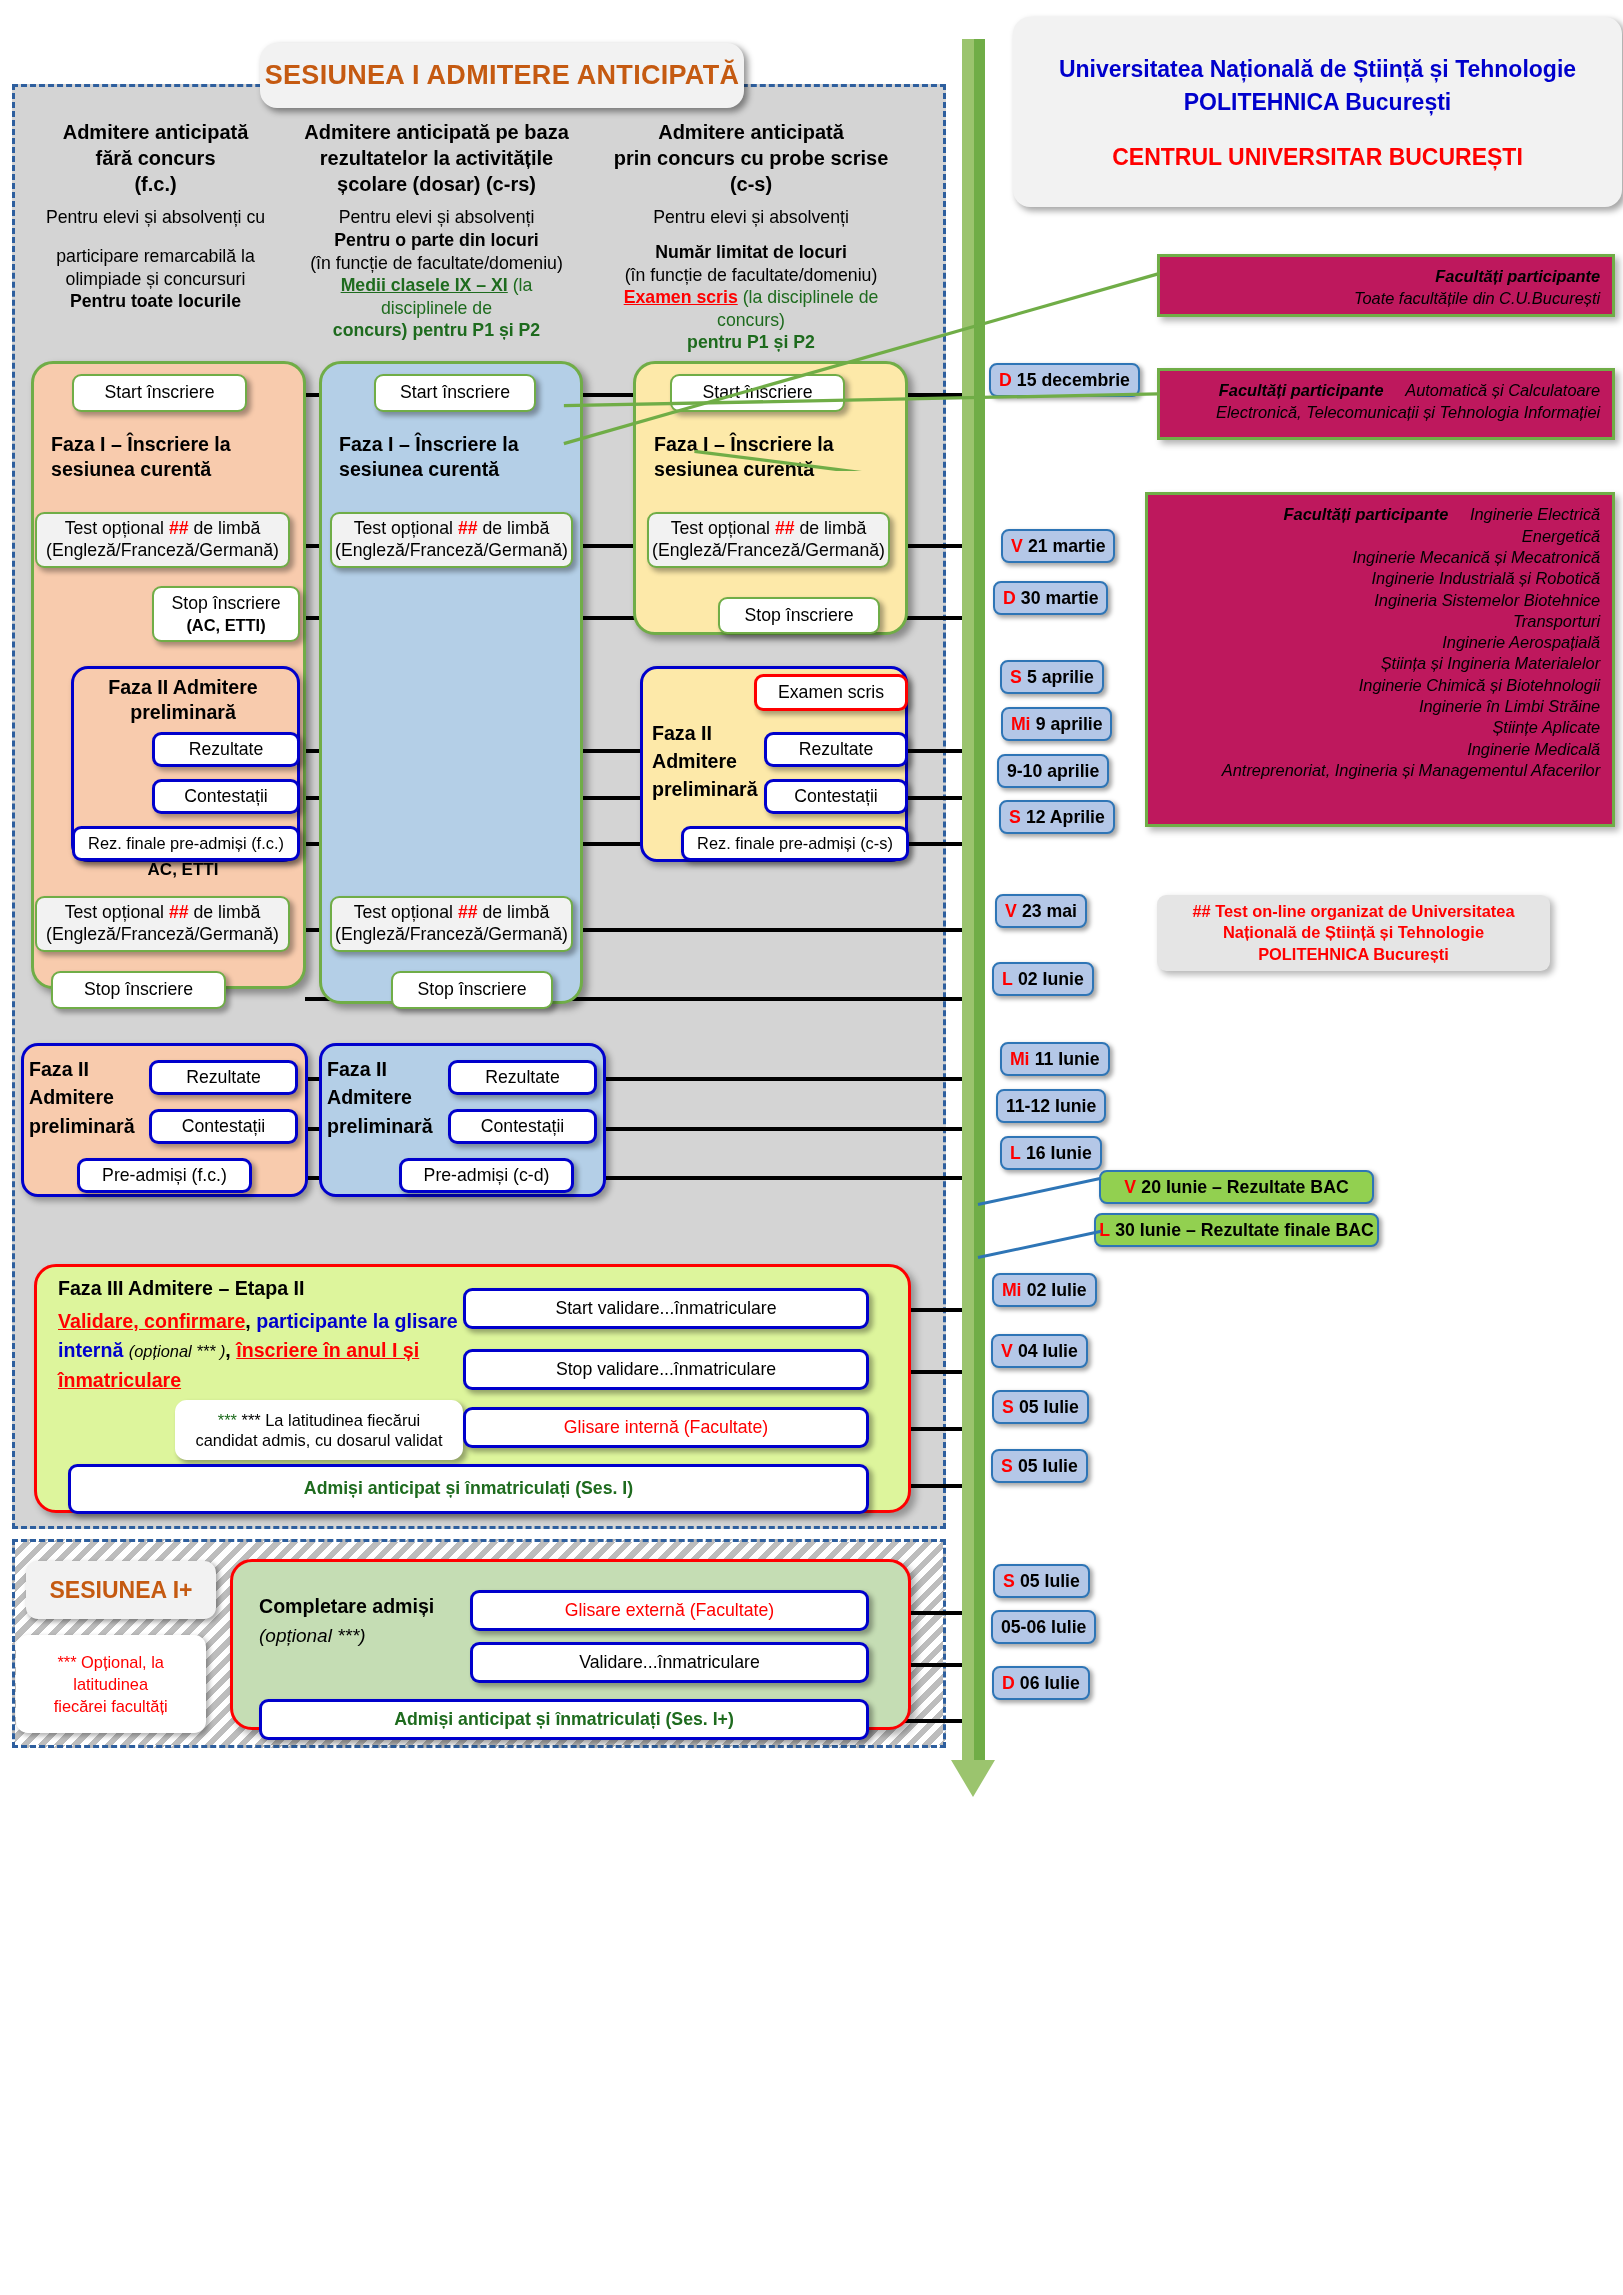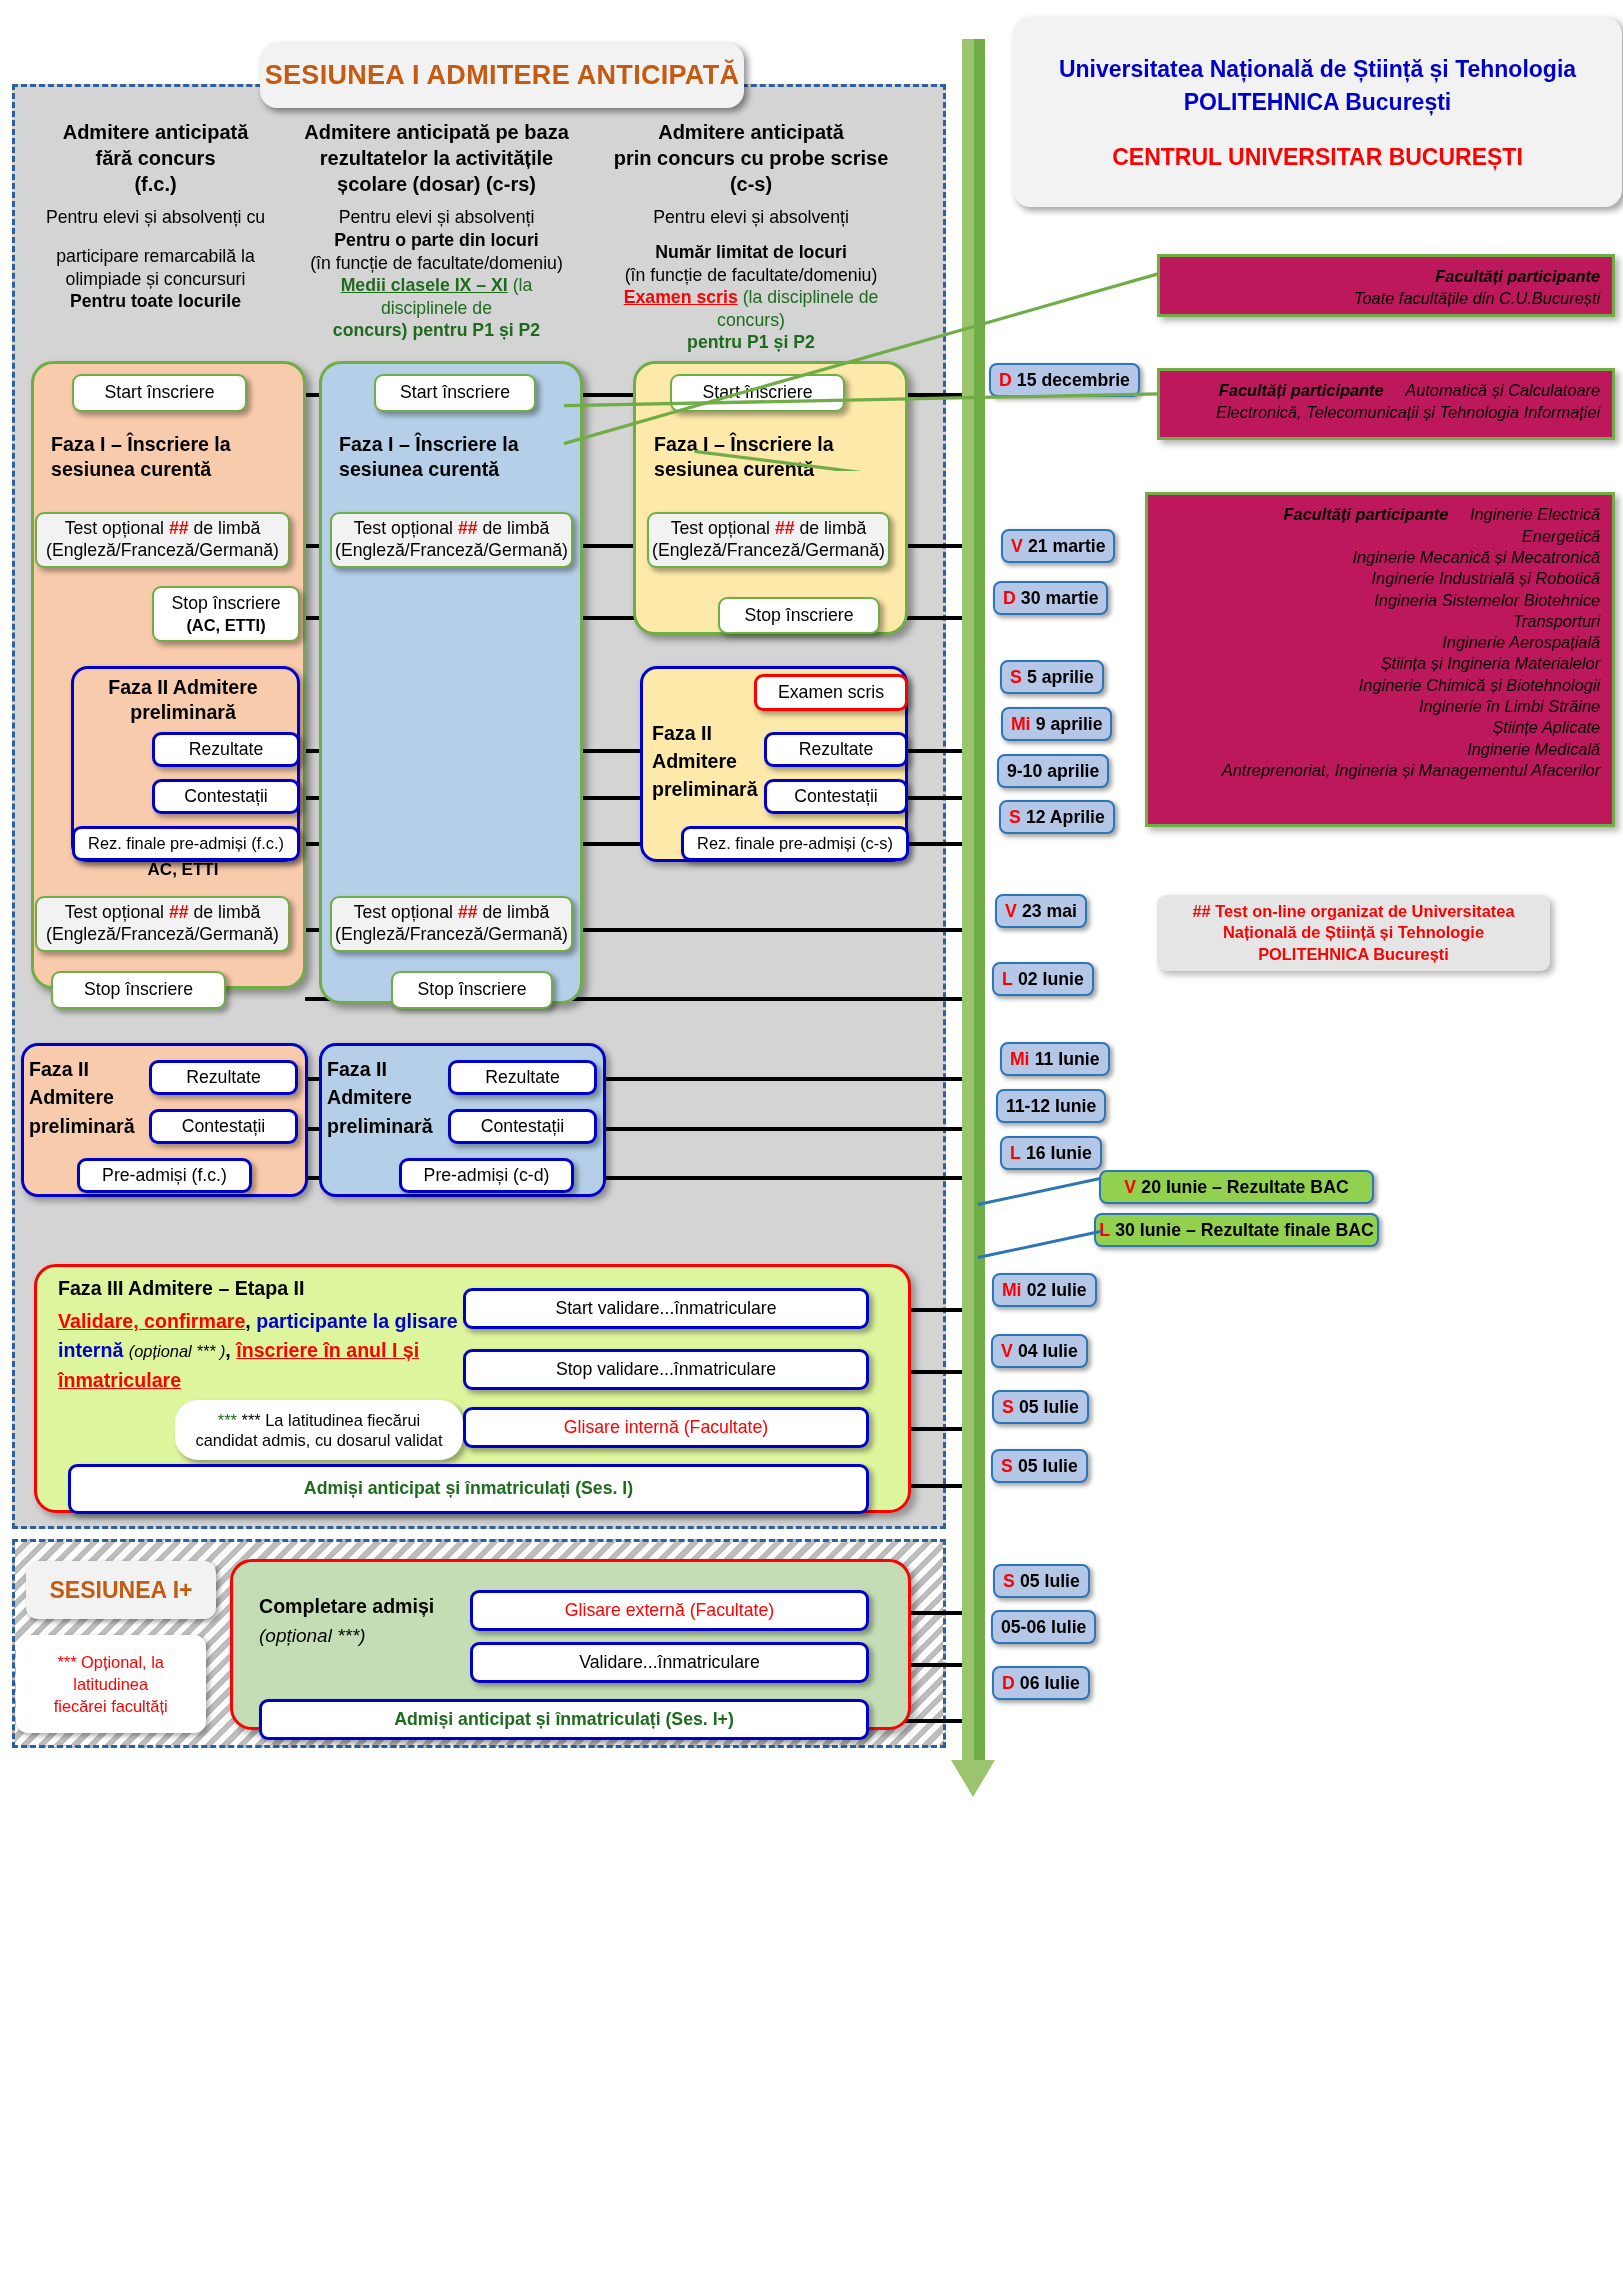--- a/index.html
+++ b/index.html
@@ -169,21 +169,21 @@
 </head>
 <body>
 
 <div class="abs" id="session1-frame"></div>
 
 <div class="abs" id="session1plus-frame"></div>
 
 <div class="abs" id="session1-title">SESIUNEA I   ADMITERE ANTICIPATĂ</div>
 
 <div class="abs" id="uni-header">
-  <div class="l1">Universitatea Națională de Știință și Tehnologia</div>
+  <div class="l1">Universitatea Națională de Știință și Tehnologie</div>
   <div class="l1">POLITEHNICA București</div>
   <div class="l2">CENTRUL UNIVERSITAR BUCUREȘTI</div>
 </div>
 
 <div class="abs colhead" style="left:31px; top:119px; width:249px;">
   <div class="t">Admitere anticipată</div>
   <div class="t">fără concurs</div>
   <div class="t">(f.c.)</div>
   <div class="d">Pentru elevi și absolvenți cu</div>
   <div class="d" style="margin-top:16px">participare remarcabilă la</div>
@@ -333,21 +333,21 @@
 <div class="abs box box-blue" style="left:681px; top:826px; width:228px; height:35px; font-size:16.4px;">Rez. finale pre-admiși (c-s)</div>
 
 <div class="abs" id="faza3"></div>
 <div class="abs head" style="left:58px; top:1277px; width:406px; font-size:19.6px; font-weight:bold;">Faza III   Admitere – Etapa II</div>
 <div class="abs body" style="left:58px; top:1307px; width:406px; font-size:19.6px; font-weight:bold; line-height:1.50;">
   <span class="u-red">Validare, confirmare</span><span>, </span><span class="u-blue">participante la glisare</span>
   <span class="u-blue">internă</span>
   <span class="opt-it">(opțional *** )</span><span>, </span><span class="u-red">înscriere în anul I și</span>
   <span class="u-red">înmatriculare</span>
 </div>
-<div class="abs box box-white-soft" style="left:175px; top:1400px; width:288px; height:60px; flex-direction:column; font-size:16.4px;border-radius:23px;">
+<div class="abs box box-white-soft" style="left:175px; top:1400px; width:288px; height:60px; flex-direction:column; font-size:16.4px;">
   <div><span class="green">***</span> <span style="display:inline">*** La latitudinea fiecărui</span></div>
   <div>candidat admis, cu dosarul validat</div>
 </div>
 <div class="abs box box-blue" style="left:463px; top:1288px; width:406px; height:41px;">Start validare...înmatriculare</div>
 <div class="abs box box-blue" style="left:463px; top:1349px; width:406px; height:41px;">Stop validare...înmatriculare</div>
 <div class="abs box box-blue lbl-red" style="left:463px; top:1407px; width:406px; height:41px;">Glisare internă (Facultate)</div>
 <div class="abs box box-blue lbl-green-bold" style="left:68px; top:1464px; width:801px; height:50px;">Admiși anticipat și înmatriculați (Ses. I)</div>
 
 <div class="abs" id="session1plus-title">SESIUNEA I+</div>
 <div class="abs" id="session1plus-note">

